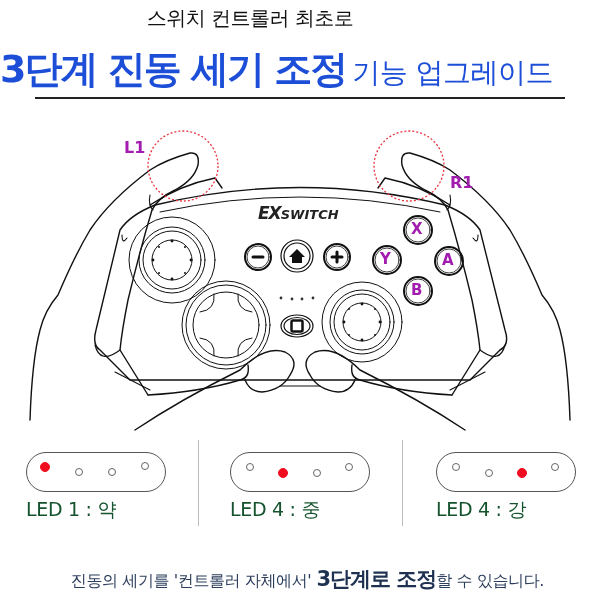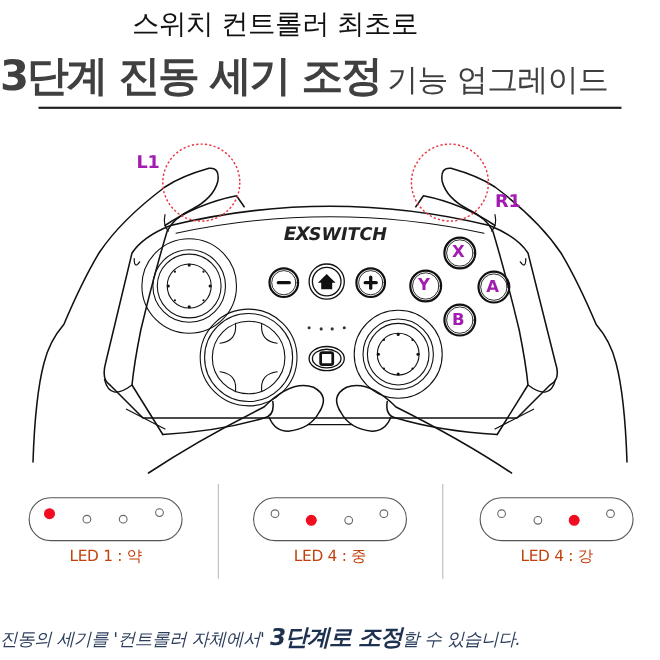--- a/index.html
+++ b/index.html
@@ -1,37 +1,37 @@
 <!DOCTYPE html>
 <html><head>
 <meta charset="utf-8">
 <style>
   html, body { margin:0; padding:0; background:#ffffff; }
   body { width:600px; height:600px; position:relative; overflow:hidden;
          font-family:"DejaVu Sans","Liberation Sans",sans-serif; color:#111; }
   .title1 { position:absolute; top:5px; left:0; width:500px; text-align:center;
-            font-size:25px; font-weight:normal; letter-spacing:-0.5px; color:#111; }
+            font-size:20px; font-weight:normal; letter-spacing:-0.5px; color:#111; }
   .title2 { position:absolute; top:44px; left:0; width:548px; text-align:center;
-            white-space:nowrap; color:#404040; }
+            white-space:nowrap; color:#1d4ed8; }
   .title2 .bold { font-size:38px; font-weight:bold; letter-spacing:-2px; }
   .title2 .light { font-size:28px; font-weight:normal; letter-spacing:-0.5px; margin-left:6px; }
   .rule { position:absolute; top:97px; left:35px; width:530px; height:2px; background:#222; }
   .illus { position:absolute; top:115px; left:0; width:600px; height:320px; }
   .btn-label { position:absolute; font-size:15px; font-weight:bold; color:#a21caf; }
   .led-group { position:absolute; top:452px; width:140px; height:40px; }
   .pill { position:absolute; left:0; top:0; width:138px; height:38px; border:1.3px solid #555;
           border-radius:20px; }
   .dot { position:absolute; width:8px; height:8px; border:1.3px solid #666; border-radius:50%;
          background:#fff; box-sizing:border-box; }
   .dot.on { background:#f00d1f; border-color:#f00d1f; width:10px; height:10px; }
-  .led-label { position:absolute; top:497px; width:140px; text-align:center; font-size:14px;
-               color:#c2410c; letter-spacing:-0.3px; }
+  .led-label { position:absolute; top:497px; width:140px; text-align:left; font-size:19px;
+               color:#14532d; letter-spacing:-0.3px; }
   .vdiv { position:absolute; top:440px; width:1px; height:86px; background:#bbb; }
-  .footer { position:absolute; top:565px; left:0; width:544px; text-align:left; white-space:nowrap;
-            color:#2c3e5c;font-style:italic; }
+  .footer { position:absolute; top:565px; left:0; width:544px; text-align:right; white-space:nowrap;
+            color:#2c3e5c; }
   .footer .norm { font-size:16px; letter-spacing:-0.4px; }
   .footer .strong { font-size:21px; font-weight:bold; letter-spacing:-1px; color:#1e3150; }
 </style>
 </head>
 <body>
 
 <div class="title1">스위치 컨트롤러 최초로</div>
 <div class="title2">
   <span class="bold">3단계 진동 세기 조정</span><span class="light">기능 업그레이드</span>
 </div>
@@ -154,21 +154,21 @@
   </g>
 
   <circle cx="183" cy="166" r="35" fill="none" stroke="#e8333f" stroke-width="1.3" stroke-dasharray="2 2"></circle>
   <circle cx="409" cy="166" r="35" fill="none" stroke="#e8333f" stroke-width="1.3" stroke-dasharray="2 2"></circle>
 </svg>
 
 <div class="btn-label" style="left:124px; top:138px; font-size:16px;">L1</div>
 <div class="btn-label" style="left:450px; top:138px; font-size:16px;margin-top:35px;">R1</div>
 
 <div style="position:absolute; left:258px; top:203px; font-style:italic; color:#222; white-space:nowrap;">
-  <span style="font-weight:900; font-size:17px; letter-spacing:-1px;">EX</span><span style="font-weight:bold; font-size:16px;">SWITCH</span>
+  <span style="font-weight:900; font-size:17px; letter-spacing:-1px;">EX</span><span style="font-weight:bold; font-size:13px;">SWITCH</span>
 </div>
 
 <div class="btn-label" style="left:411px; top:220px;">X</div>
 <div class="btn-label" style="left:380px; top:250px;">Y</div>
 <div class="btn-label" style="left:442px; top:251px;">A</div>
 <div class="btn-label" style="left:411px; top:281px;">B</div>
 
 <div class="led-group" style="left:26px;">
   <div class="pill"></div>
   <div class="dot on" style="left:14px; top:10px;"></div>

